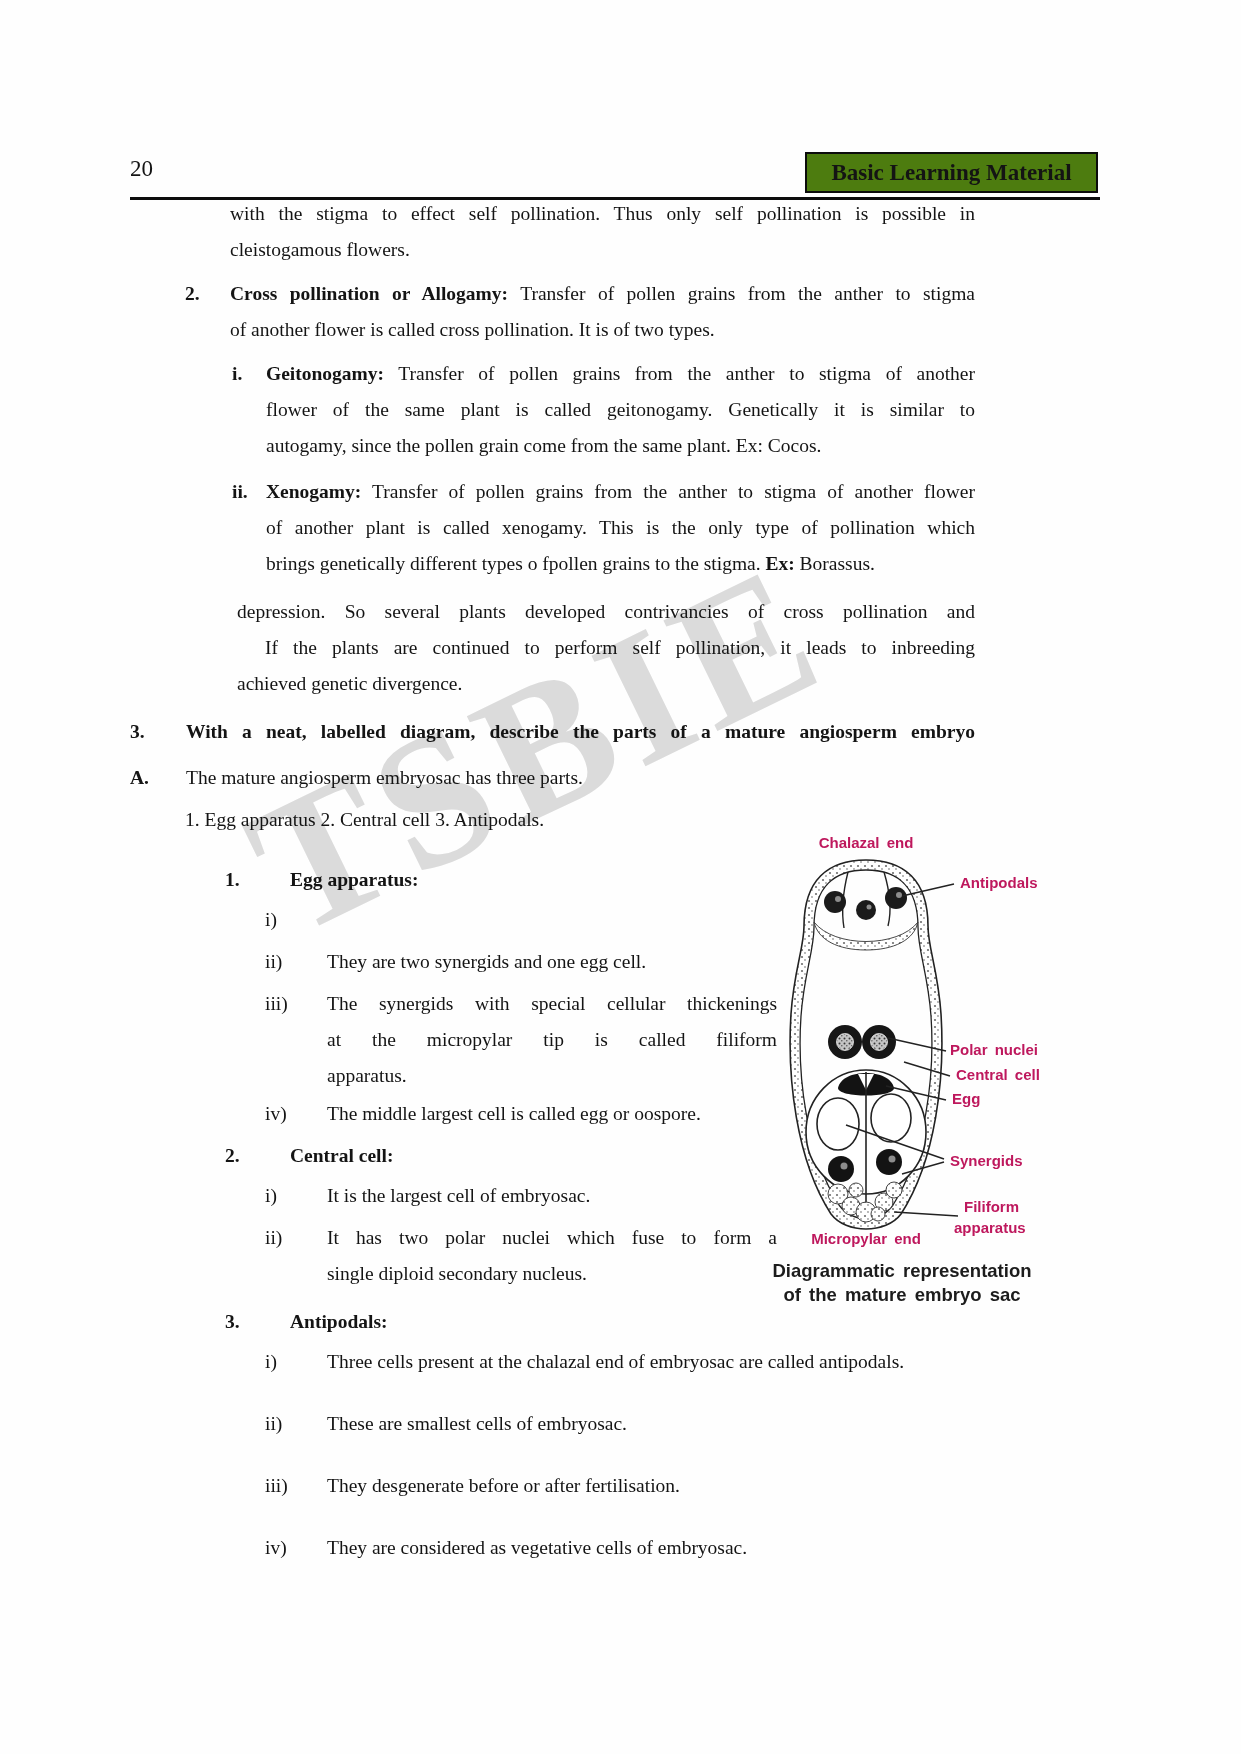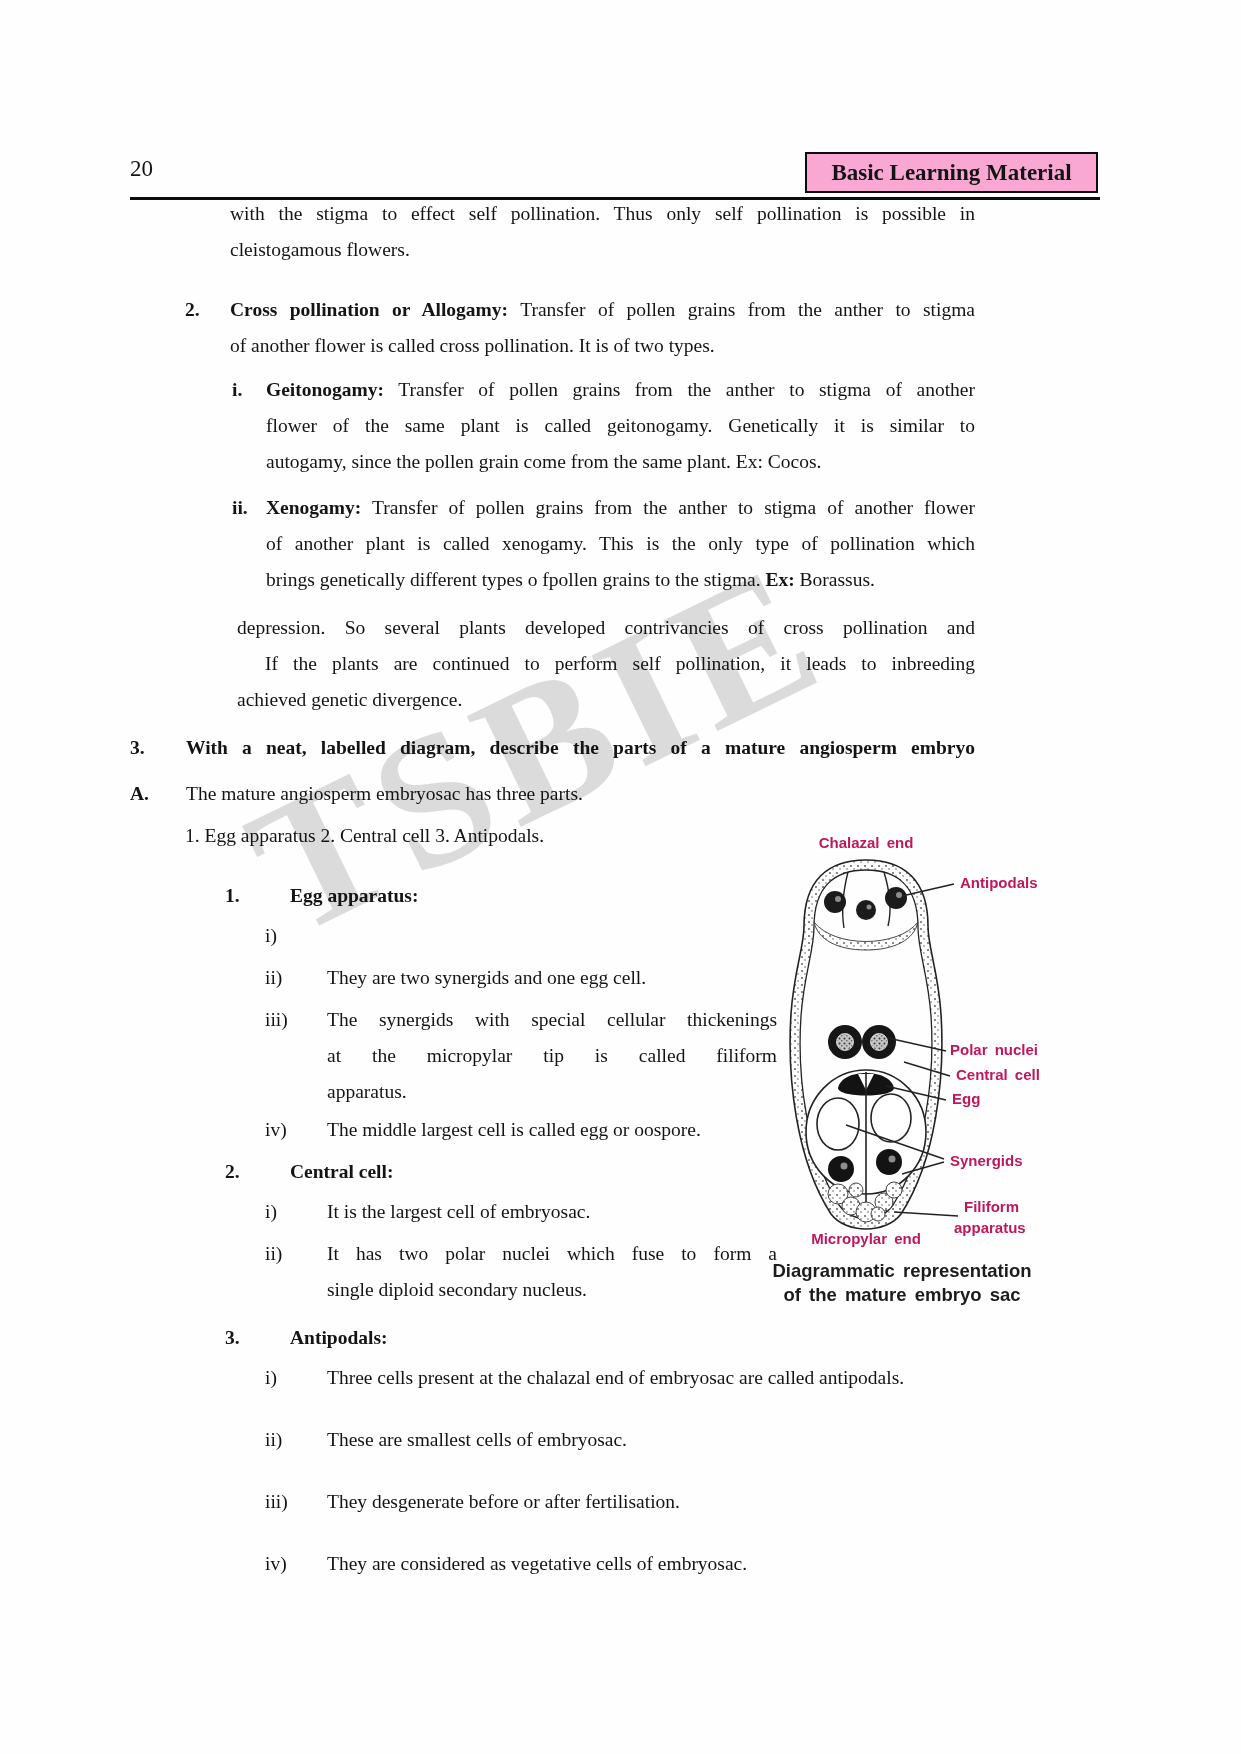--- a/index.html
+++ b/index.html
@@ -13,34 +13,34 @@
     position:absolute;left:235px;top:640px;z-index:0;
     font-family:"Liberation Serif", serif;font-size:188px;font-weight:bold;
     color:#dbdbdb;letter-spacing:10px;transform:rotate(-26deg);
     transform-origin:center center;user-select:none;white-space:nowrap;
   }
   
   .pagenum{position:absolute;left:130px;top:156px;font-size:23px;z-index:1;}
   .hrule{position:absolute;left:130px;top:197px;width:970px;height:3px;background:#0c0c0c;z-index:1;}
   .titlebox{
     position:absolute;left:805px;top:152px;width:293px;height:41px;z-index:2;
-    background:#f9a8d4;border:2.5px solid #0c0c0c;box-sizing:border-box;
+    background:#4d7c0f;border:2.5px solid #0c0c0c;box-sizing:border-box;
     display:flex;align-items:center;justify-content:center;
     font-weight:bold;font-size:23px;
   }
   
   .content{position:absolute;left:0;top:196px;width:1241px;z-index:1;font-size:19.5px;line-height:36px;}
   .row{display:flex;}
   .num{flex:0 0 auto;}
   .b{font-weight:bold;}
   .jl{text-align:justify;text-align-last:justify;}
   .ll{text-align:left;}
   .ind{text-indent:28px;}
   
-  .blk-intro{margin-left:230px;width:745px;margin-bottom:24px;}
+  .blk-intro{margin-left:230px;width:745px;margin-bottom:8px;}
   .row-2{margin-left:185px;margin-bottom:8px;}
   .row-2 .num{width:45px;}
   .row-2 .txt{width:745px;}
   .row-sub{margin-left:232px;margin-bottom:10px;}
   .row-sub .num{width:34px;}
   .row-sub .txt{width:709px;font-family:Liberation Serif, serif;}
   .blk-para{margin-left:237px;width:738px;margin-bottom:12px;}
   .row-q{margin-left:130px;margin-bottom:10px;}
   .row-q .num{width:56px;}
   .row-q .txt{width:789px;}

